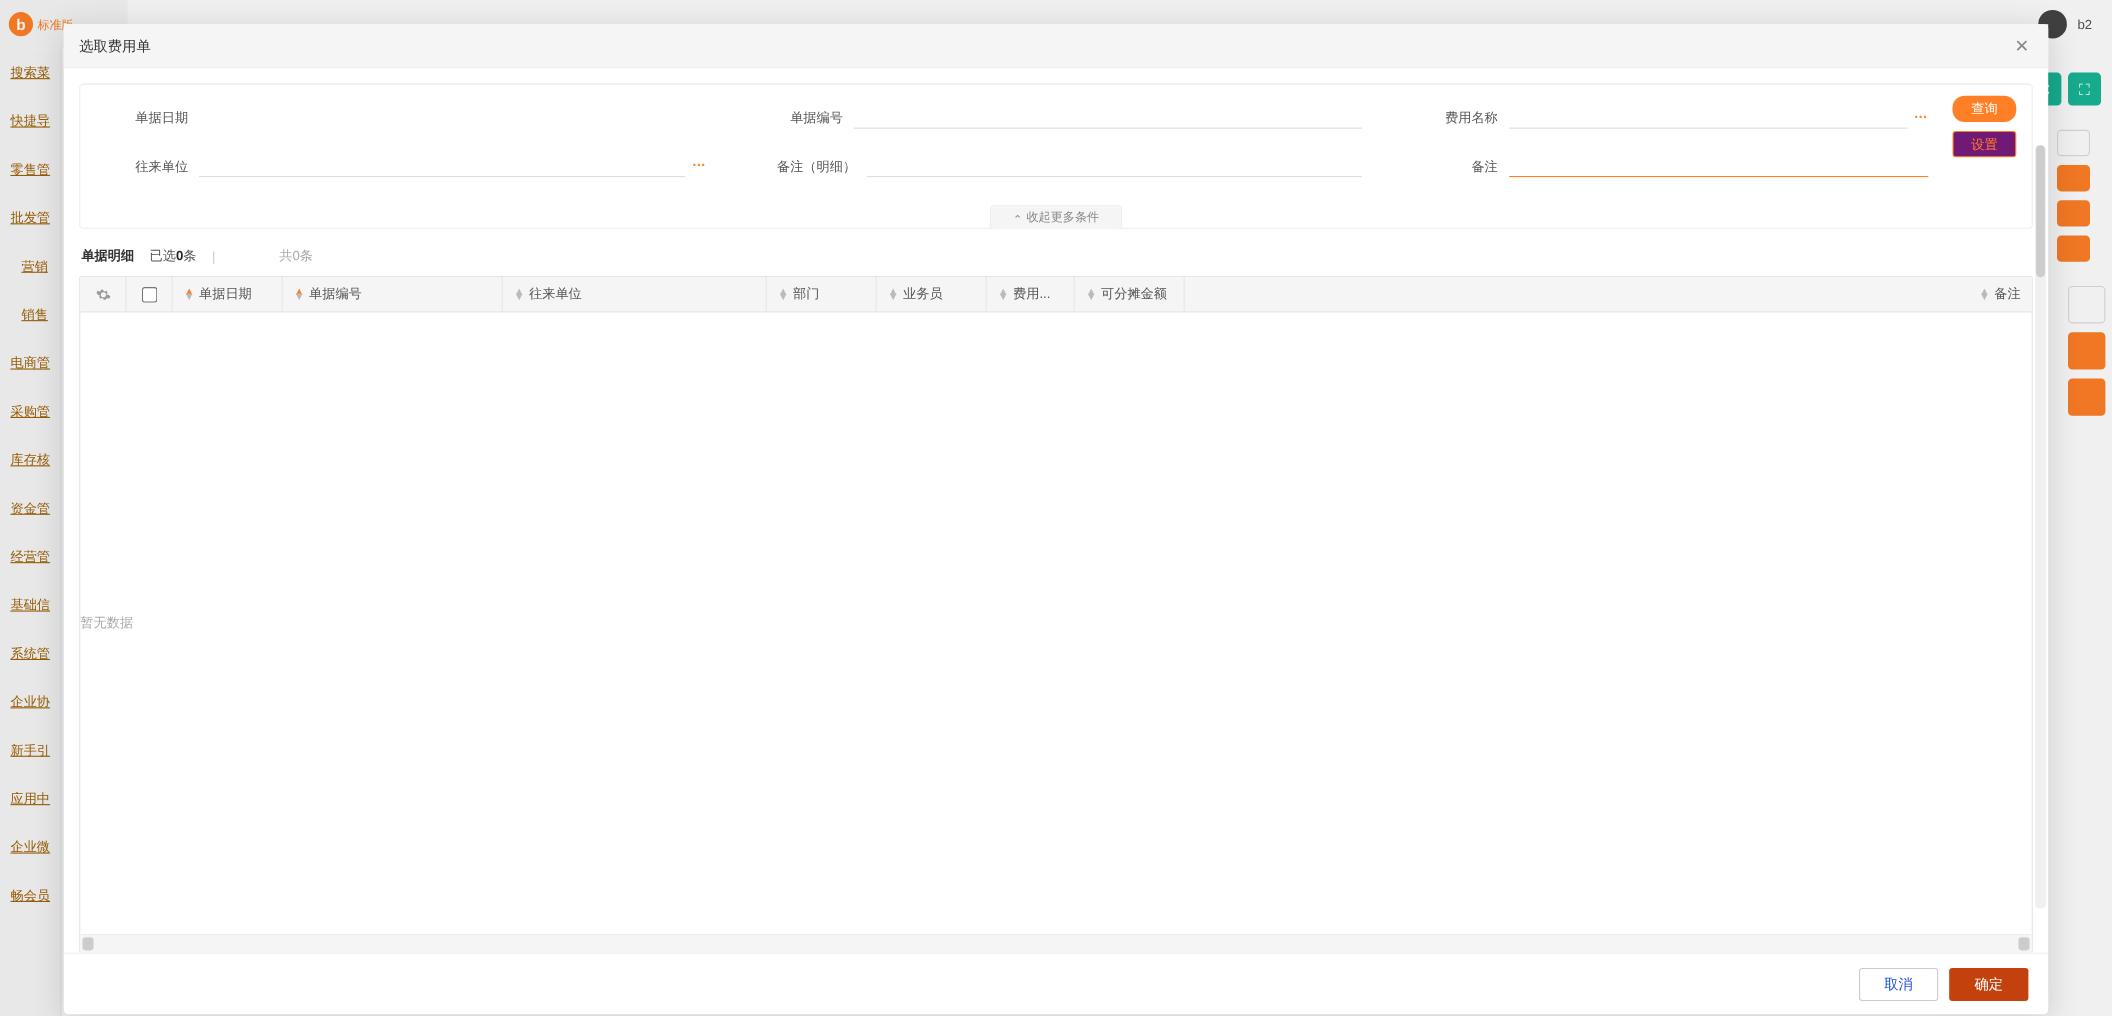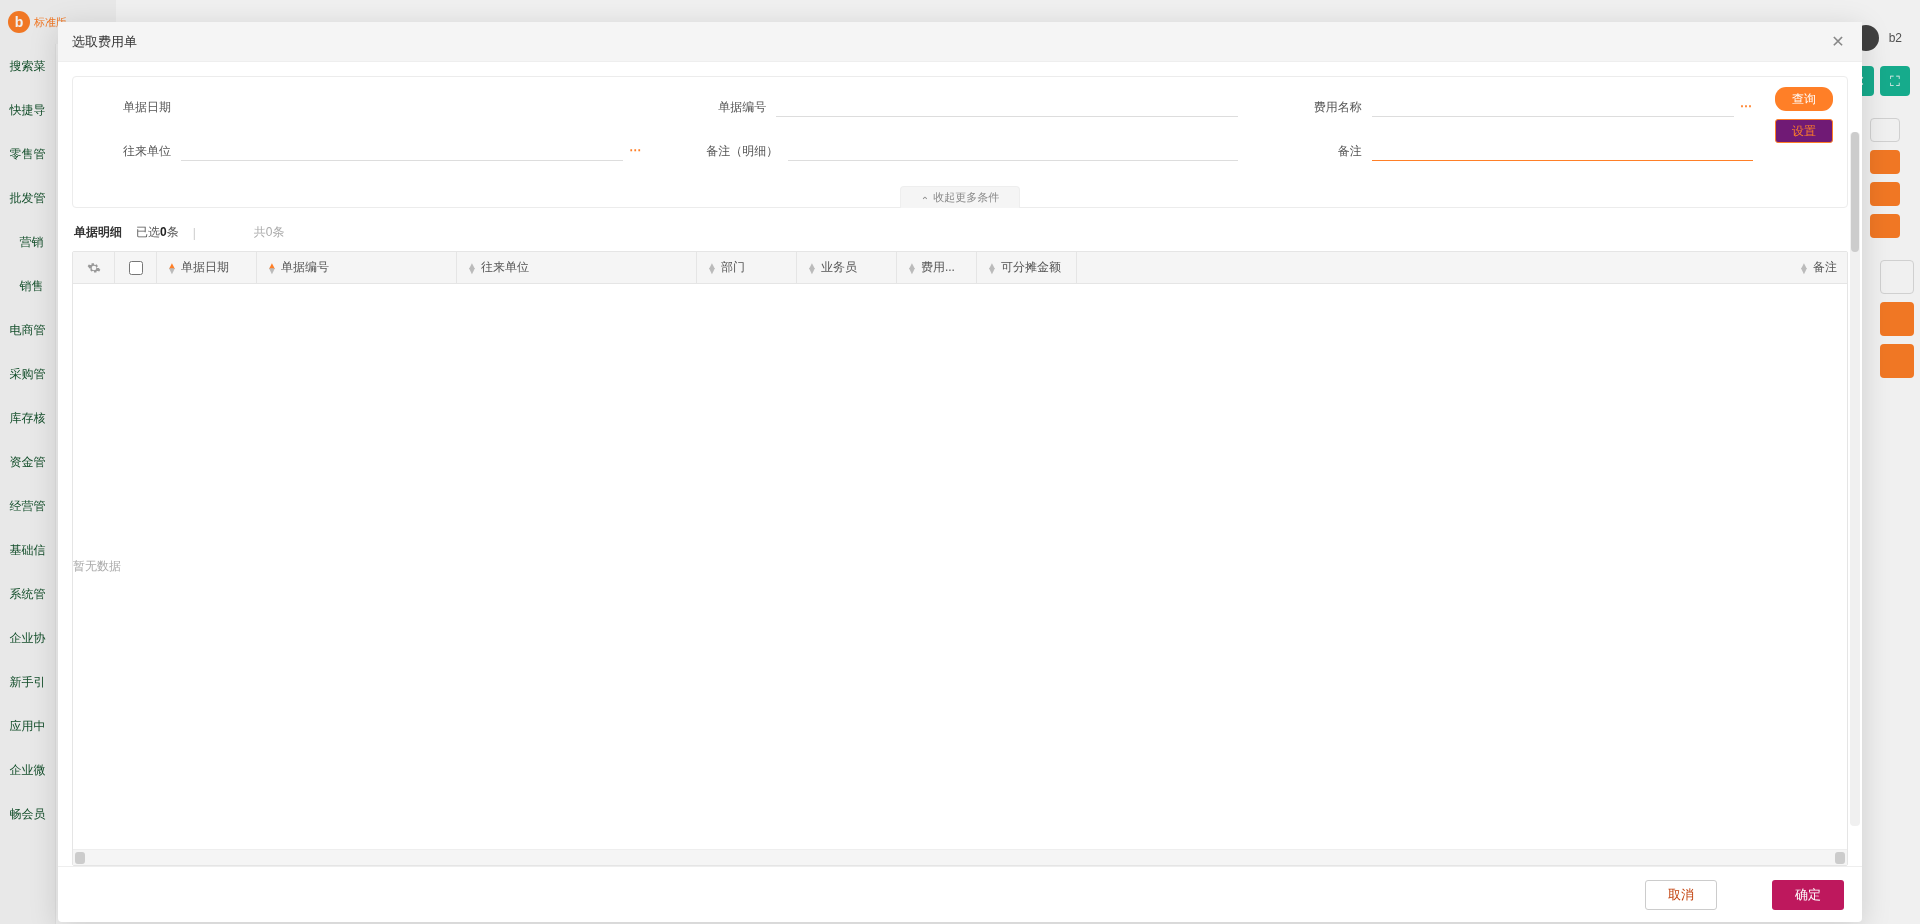--- a/index.html
+++ b/index.html
@@ -4,25 +4,25 @@
 <style>
   * { box-sizing: border-box; margin: 0; padding: 0; }
   html, body { width: 1920px; height: 924px; font-family: "Microsoft YaHei", Arial, sans-serif; font-size: 12px; color: #333; background: #fff; overflow: hidden; }
 
   
   .app-bg { position: absolute; inset: 0; }
   .logo-bar { position: absolute; left: 0; top: 0; width: 116px; height: 44px; background: #f7f7f7; display: flex; align-items: center; padding-left: 8px; gap: 4px; }
   .logo-mark { width: 22px; height: 22px; border-radius: 50%; background: #ff7f27; color:#fff; font-weight:bold; display:flex;align-items:center;justify-content:center;font-size:14px; }
   .logo-txt { color:#ff7f27; font-size:11px; }
 
-  .top-right { position:absolute; top:16px; right:0; height:44px; display:flex; align-items:center; gap:10px; padding-right:18px; color:#555; }
+  .top-right { position:absolute; top:0; right:0; height:44px; display:flex; align-items:center; gap:10px; padding-right:18px; color:#555; }
   .avatar-dot { width:26px;height:26px;border-radius:50%;background:#444; }
 
   .sidebar { position: absolute; left:0; top:44px; width:56px; bottom:0; background:#f7f7f7; border-right:1px solid #eee; display:flex; flex-direction:column; }
-  .side-item { height:44px; display:flex; align-items:center; justify-content:center; font-size:12px; color:#14532d; white-space:nowrap; padding:0 6px; }
+  .side-item { height:44px; display:flex; align-items:center; justify-content:center; font-size:12px; color:#a16207; white-space:nowrap; padding:0 6px;text-decoration:underline; }
   .side-item.indent { padding-left:14px; }
 
   .green-btns { position:absolute; top:66px; right:10px; display:flex; gap:6px; }
   .green-btn { width:30px; height:30px; background:#18b695; border-radius:4px; color:#fff; display:flex;align-items:center;justify-content:center;font-size:14px; }
 
   .right-rail { position:absolute; right:6px; top:260px; display:flex; flex-direction:column; gap:8px; }
   .rail-item { width:34px; height:34px; background:#ffb366; border-radius:4px; }
   .rail-item.on { background:#ff7f27; }
   .rail-item.lite { background:#fff; border:1px solid #ddd; }
 
@@ -81,22 +81,22 @@
 
   .hscroll { height:16px; background:#f5f5f5; border-top:1px solid #eee; position:relative; }
   .hscroll .thumb-l { position:absolute; left:2px; top:2px; width:10px; height:12px; background:#ccc; border-radius:3px; }
   .hscroll .thumb-r { position:absolute; right:2px; top:2px; width:10px; height:12px; background:#ccc; border-radius:3px; }
 
   .inner-vscroll { position:absolute; right:2px; top:70px; bottom:40px; width:10px; background:#f0f0f0; border-radius:4px; }
   .inner-vscroll .th { position:absolute; left:1px; top:0; width:8px; height:120px; background:#ccc; border-radius:4px; }
 
   .modal-foot { height:56px; border-top:1px solid #eee; display:flex; align-items:center; justify-content:flex-end; gap:10px; padding:0 18px; }
   .fbtn { min-width:72px; height:30px; border-radius:3px; display:flex;align-items:center;justify-content:center; font-size:13px; cursor:pointer; }
-  .fbtn.primary { background:#be185d; color:#fff;margin-left:45px; }
-  .fbtn.default { background:#fff; border:1px solid #ccc; color:#c2410c;text-align:right; }
+  .fbtn.primary { background:#c2410c; color:#fff; }
+  .fbtn.default { background:#fff; border:1px solid #ccc; color:#1d4ed8;text-align:right; }
 
   .chevup::before { content:"⌃"; font-size:10px; position:relative; top:2px; }
 </style>
 </head>
 <body>
 
 <div class="app-bg">
   <div class="logo-bar">
     <div class="logo-mark">b</div>
     <div class="logo-txt">标准版</div>

